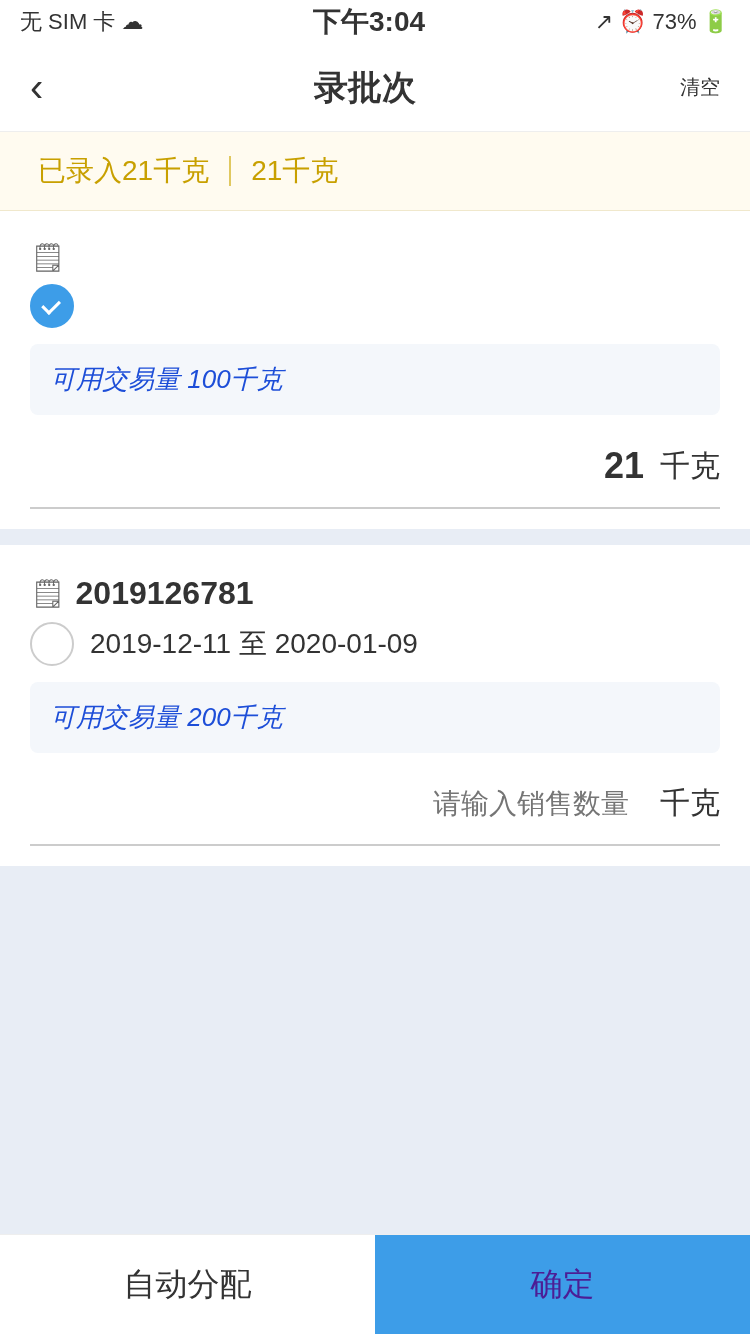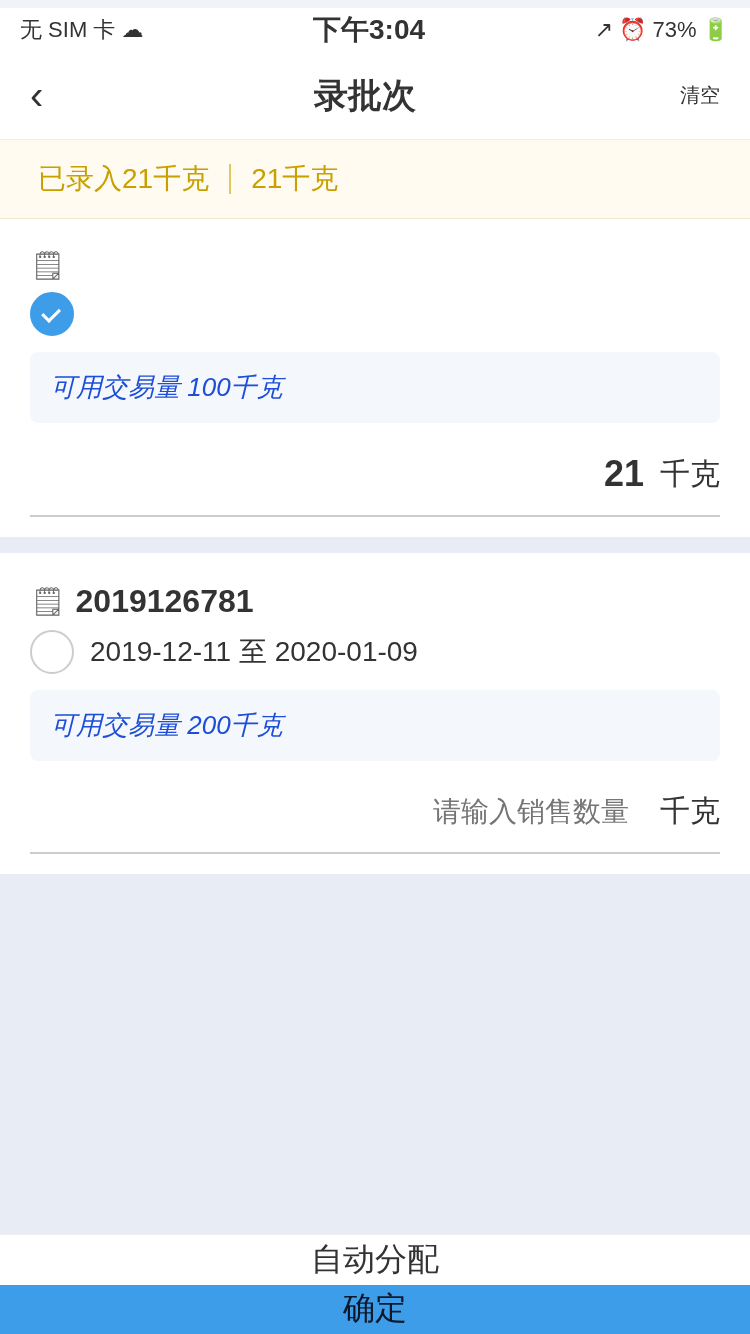--- a/index.html
+++ b/index.html
@@ -16,21 +16,20 @@
     
     .status-bar {
       display: flex;
       justify-content: space-between;
       align-items: center;
       height: 44px;
       background: #fff;
       padding: 0 20px;
       font-size: 24px;
       font-weight: 500;
-      margin-top: 8px;
     }
     .status-left { display: flex; align-items: center; gap: 8px; font-size: 22px; }
     .status-center { font-size: 28px; font-weight: 600; }
     .status-right { display: flex; align-items: center; gap: 6px; font-size: 22px; }
 
     
     .nav-bar {
       display: flex;
       justify-content: space-between;
       align-items: center;
@@ -188,42 +187,41 @@
 
     
     .bottom-bar {
       position: fixed;
       bottom: 0;
       width: 750px;
       height: 100px;
       display: flex;
       background: #fff;
       border-top: 1px solid #eee;
-      flex-direction: column;
     }
     .btn-auto {
       flex: 1;
       display: flex;
       align-items: center;
       justify-content: center;
       font-size: 32px;
       font-weight: 500;
       color: #333;
       background: #fff;
       cursor: pointer;
       border: none;
     }
     .btn-confirm {
       flex: 1;
       display: flex;
       align-items: center;
       justify-content: center;
       font-size: 32px;
       font-weight: 500;
-      color: #0f172a;
+      color: #4c1d95;
       background: #3d9de8;
       cursor: pointer;
       border: none;
     }
 
     .content-wrap {
       padding-bottom: 100px;
     }
   </style>
 </head>

